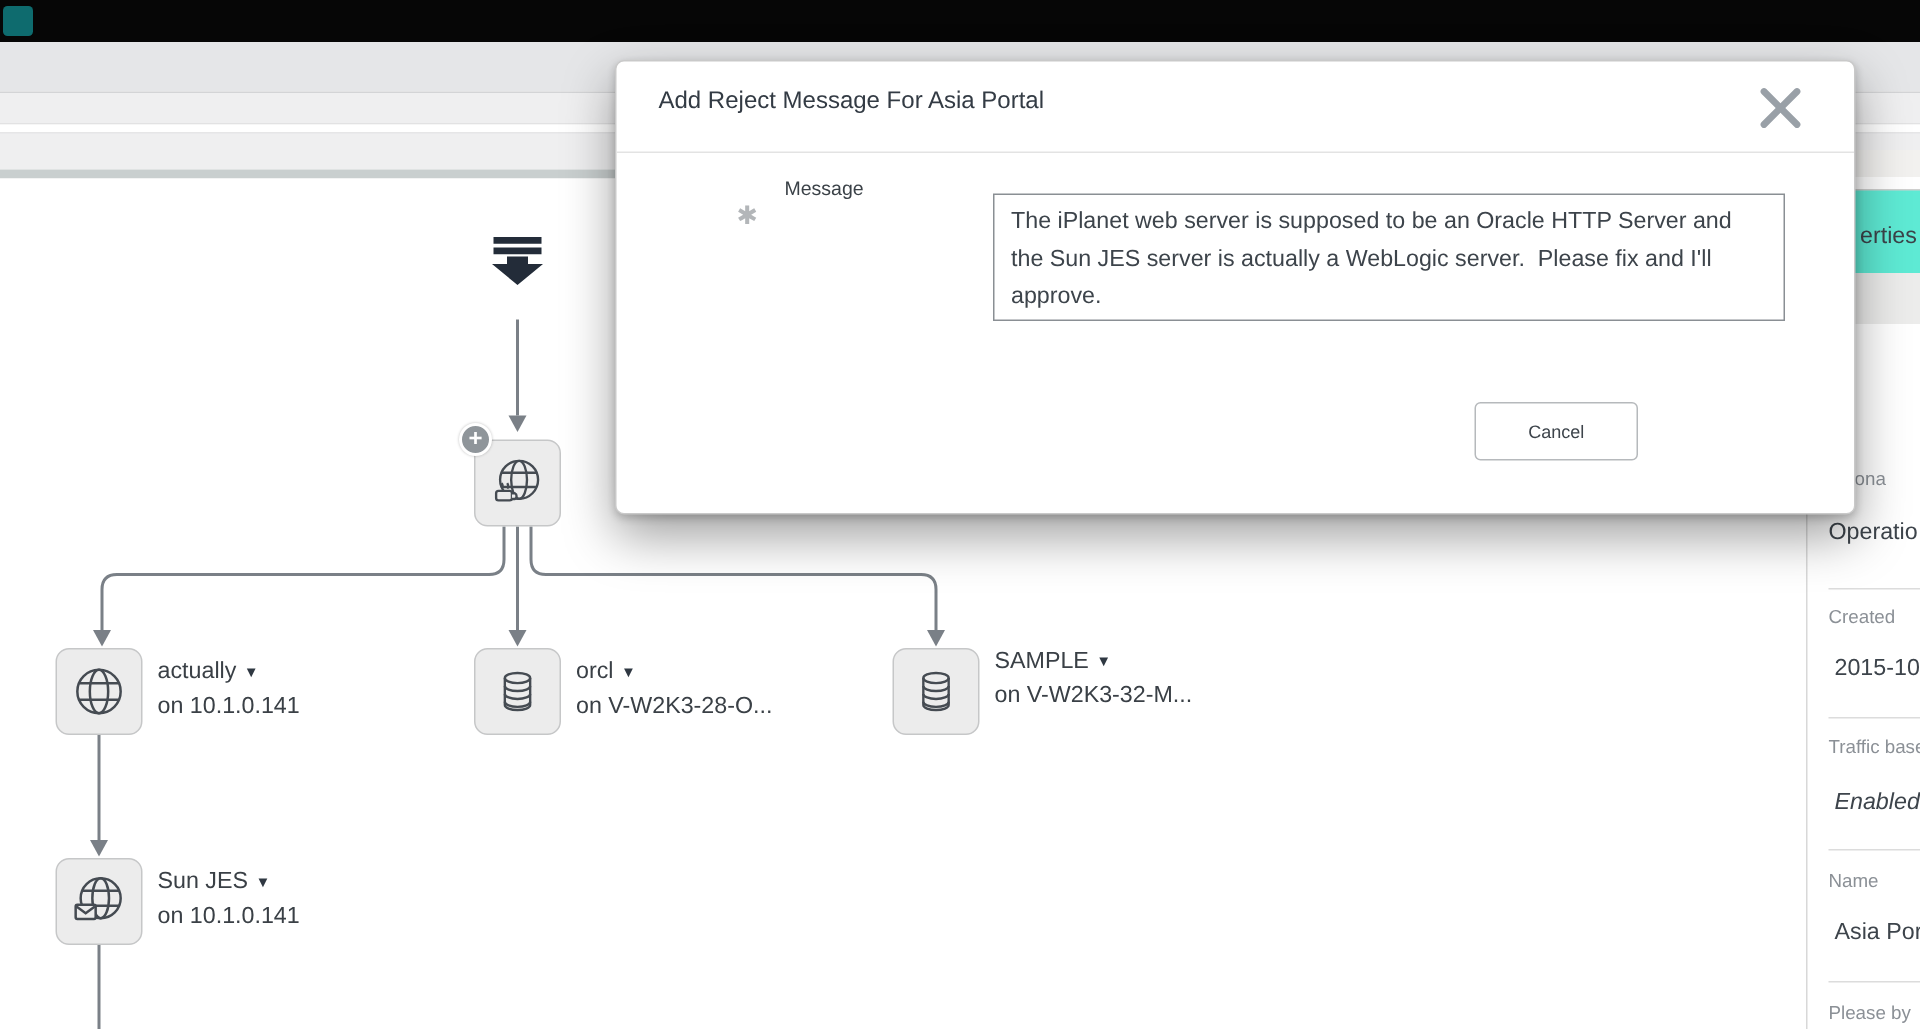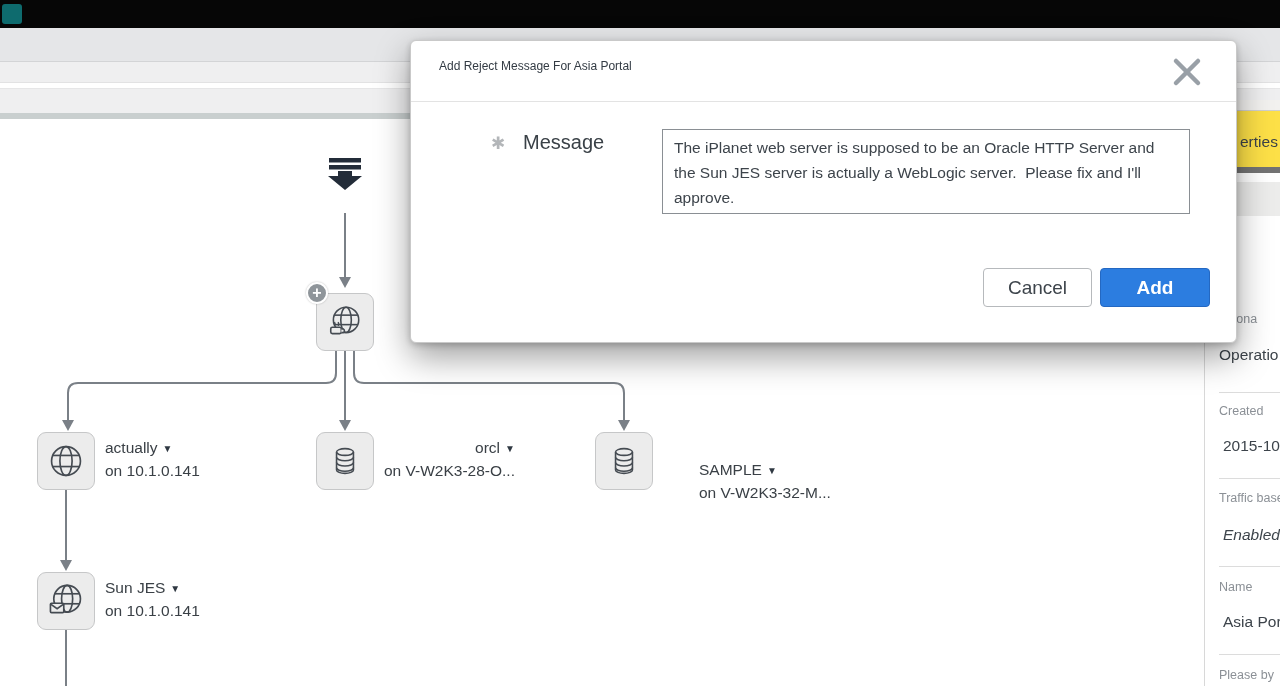--- a/index.html
+++ b/index.html
@@ -34,48 +34,48 @@
     background:#8f959a; border:2px solid #ffffff; border-radius:50%;
     color:#ffffff; font-size:16px; font-weight:bold; line-height:17px; text-align:center; cursor:pointer;
     box-shadow:0 0 2px rgba(0,0,0,.25);
   }
   .deploy-icon { position:absolute; left:325px; top:158px; z-index:2; }
   svg.node-icon { stroke:#454b52; stroke-width:1.5; fill:none; }
 
   
   .panel { position:absolute; left:1204px; top:100px; width:76px; height:586px; background:#ffffff; border-left:1px solid #d8d8d8; z-index:4; }
   .panel-top   { position:absolute; left:0; top:0; width:76px; height:18px; background:#f2f1ef; }
-  .panel-tab   { position:absolute; left:0; top:10px; width:76px; height:63px; background:#fde047; border-top:1px solid #cfcfce; border-bottom:6px solid #737373;
+  .panel-tab   { position:absolute; left:0; top:26px; width:76px; height:63px; background:#5eead4; border-top:1px solid #cfcfce; border-bottom:6px solid #737373;
                  font-size:15.5px; color:#3c4349; line-height:62px; padding-left:35px; cursor:pointer; }
   .panel-gap   { position:absolute; left:0; top:82px; width:76px; height:34px; background:#ececeb; }
   .panel-title { position:absolute; left:0; top:116px; width:76px; height:66px; background:#e9e9e8;
                  font-size:21px; color:#3e454c; line-height:66px; padding-left:33px; white-space:nowrap; }
   .panel-label { position:absolute; left:14px; font-size:12.5px; color:#8b9096; white-space:nowrap; }
   .panel-value { position:absolute; left:18px; font-size:15.5px; color:#3d444b; white-space:nowrap; }
   .panel-div   { position:absolute; left:14px; width:62px; height:1px; background:#dcdcdc; }
 
   
   .modal {
     position:absolute; left:410px; top:40px; width:827px; height:303px; z-index:10;
     background:#ffffff; border:1px solid #c9c9c9; border-radius:6px;
     box-shadow:0 14px 34px rgba(0,0,0,.38), 0 2px 6px rgba(0,0,0,.2);
   }
   .modal-header { position:absolute; left:0; top:0; width:100%; height:61px; border-bottom:1px solid #e3e3e3; }
-  .modal-title  { position:absolute; left:28px; top:18px; font-size:12px; color:#333b44; white-space:nowrap; }
+  .modal-title  { position:absolute; left:28px; top:18px; font-size:16px; color:#333b44; white-space:nowrap; }
   .modal-close  { position:absolute; right:33px; top:15px; width:32px; height:32px; cursor:pointer; }
   .req-mark { position:absolute; left:80px; top:92px; font-size:17px; color:#b3b6b9; }
-  .field-label { position:absolute; left:112px; top:90px; font-size:20px; color:#3a4147; }
+  .field-label { position:absolute; left:112px; top:77px; font-size:13px; color:#3a4147; }
   .modal textarea {
     position:absolute; left:251px; top:88px; width:528px; height:85px;
     border:1px solid #8a8f94; border-radius:0; resize:none; overflow:hidden;
     font-family:"Liberation Sans", sans-serif; font-size:15.5px; line-height:25px; color:#3d444b;
     padding:5px 11px; background:#ffffff; outline:none;
   }
   .btn { position:absolute; top:227px; height:39px; border-radius:4px; font-family:"Liberation Sans", sans-serif;
-         font-size:19px; display:flex; align-items:center; justify-content:center; cursor:pointer; }
+         font-size:12px; display:flex; align-items:center; justify-content:center; cursor:pointer; }
   .btn-cancel { left:572px; width:109px; background:#ffffff; border:1px solid #b6b9bc; color:#3d444b; }
   .btn-add    { left:689px; width:110px; background:#2c7de0; border:1px solid #2468c2; color:#ffffff; font-weight:bold; }
 </style>
 </head>
 <body>
 
 <div class="screen">
 
   <div class="topbar">
     <div class="topbar-accent"></div>
@@ -150,35 +150,35 @@
 
   <div class="node-box" style="left:316px; top:432px;">
     <svg class="node-icon" width="38" height="38" viewBox="0 0 36 36">
       <ellipse cx="18" cy="9.5" rx="8" ry="3.2"></ellipse>
       <path d="M10,9.5 v17 a8,3.2 0 0 0 16,0 v-17"></path>
       <path d="M10,14.5 a8,3.2 0 0 0 16,0"></path>
       <path d="M10,19.5 a8,3.2 0 0 0 16,0"></path>
       <path d="M10,24.5 a8,3.2 0 0 0 16,0"></path>
     </svg>
   </div>
-  <div class="node-label" style="left:384px; top:437px;text-align:right;">
+  <div class="node-label" style="left:384px; top:437px;">
     <div><span>orcl</span><span class="caret">▼</span></div>
     <div><span>on V-W2K3-28-O...</span></div>
   </div>
 
   <div class="node-box" style="left:595px; top:432px;">
     <svg class="node-icon" width="38" height="38" viewBox="0 0 36 36">
       <ellipse cx="18" cy="9.5" rx="8" ry="3.2"></ellipse>
       <path d="M10,9.5 v17 a8,3.2 0 0 0 16,0 v-17"></path>
       <path d="M10,14.5 a8,3.2 0 0 0 16,0"></path>
       <path d="M10,19.5 a8,3.2 0 0 0 16,0"></path>
       <path d="M10,24.5 a8,3.2 0 0 0 16,0"></path>
     </svg>
   </div>
-  <div class="node-label" style="left:663px; top:459px;margin-left:36px;">
+  <div class="node-label" style="left:663px; top:430px;">
     <div><span>SAMPLE</span><span class="caret">▼</span></div>
     <div><span>on V-W2K3-32-M...</span></div>
   </div>
 
   <div class="node-box" style="left:37px; top:572px;">
     <svg class="node-icon" width="40" height="40" viewBox="0 0 36 36">
       <circle cx="19" cy="16" r="12"></circle>
       <ellipse cx="19" cy="16" rx="5" ry="12"></ellipse>
       <line x1="8" y1="11.5" x2="30" y2="11.5"></line>
       <line x1="8" y1="20.5" x2="30" y2="20.5"></line>
@@ -224,16 +224,15 @@
             <line x1="5" y1="5" x2="27" y2="27"></line>
             <line x1="27" y1="5" x2="5" y2="27"></line>
           </g>
         </svg>
       </div>
     </div>
     <div class="req-mark">✱</div>
     <div class="field-label">Message</div>
     <textarea spellcheck="false" style="">The iPlanet web server is supposed to be an Oracle HTTP Server and the Sun JES server is actually a WebLogic server.  Please fix and I'll approve.</textarea>
     <div class="btn btn-cancel">Cancel</div>
-    <div class="btn btn-add">Add</div>
   </div>
 
 </div>
 
 </body></html>

